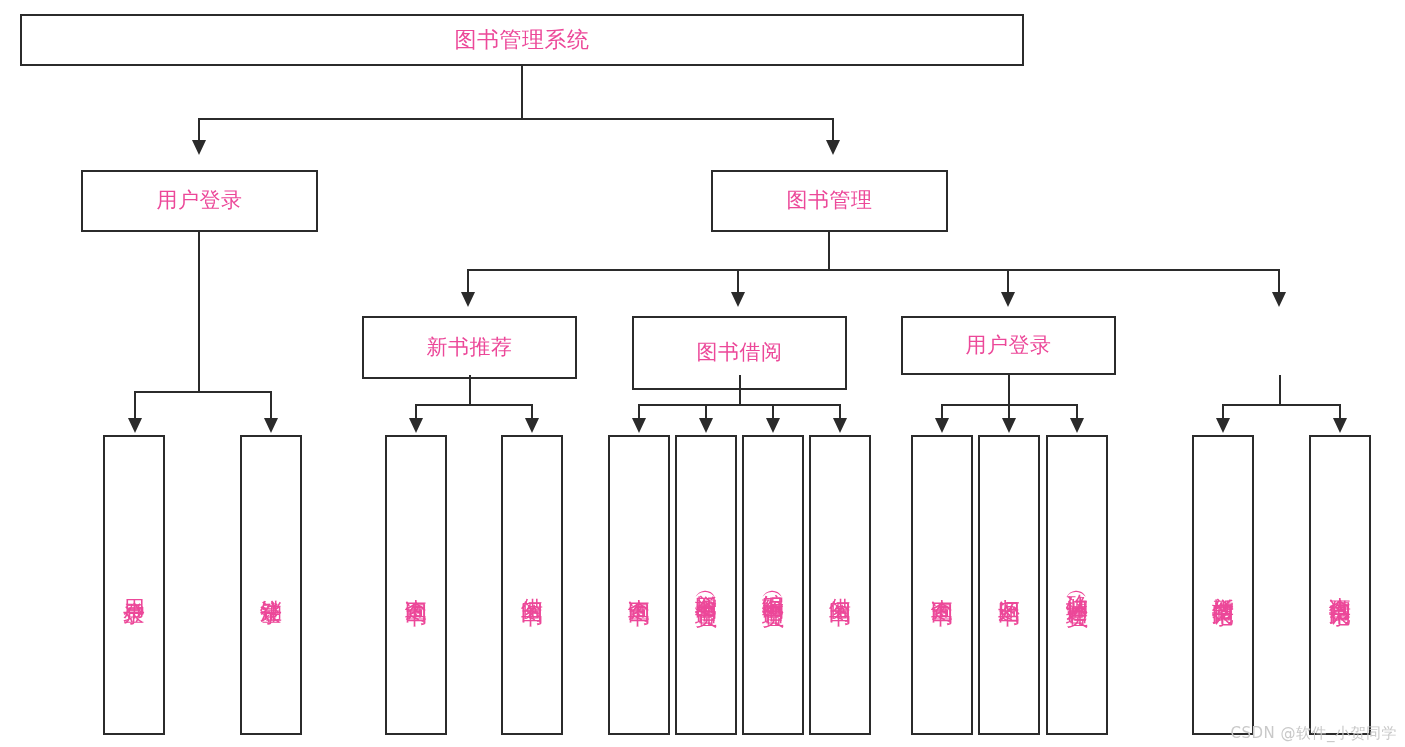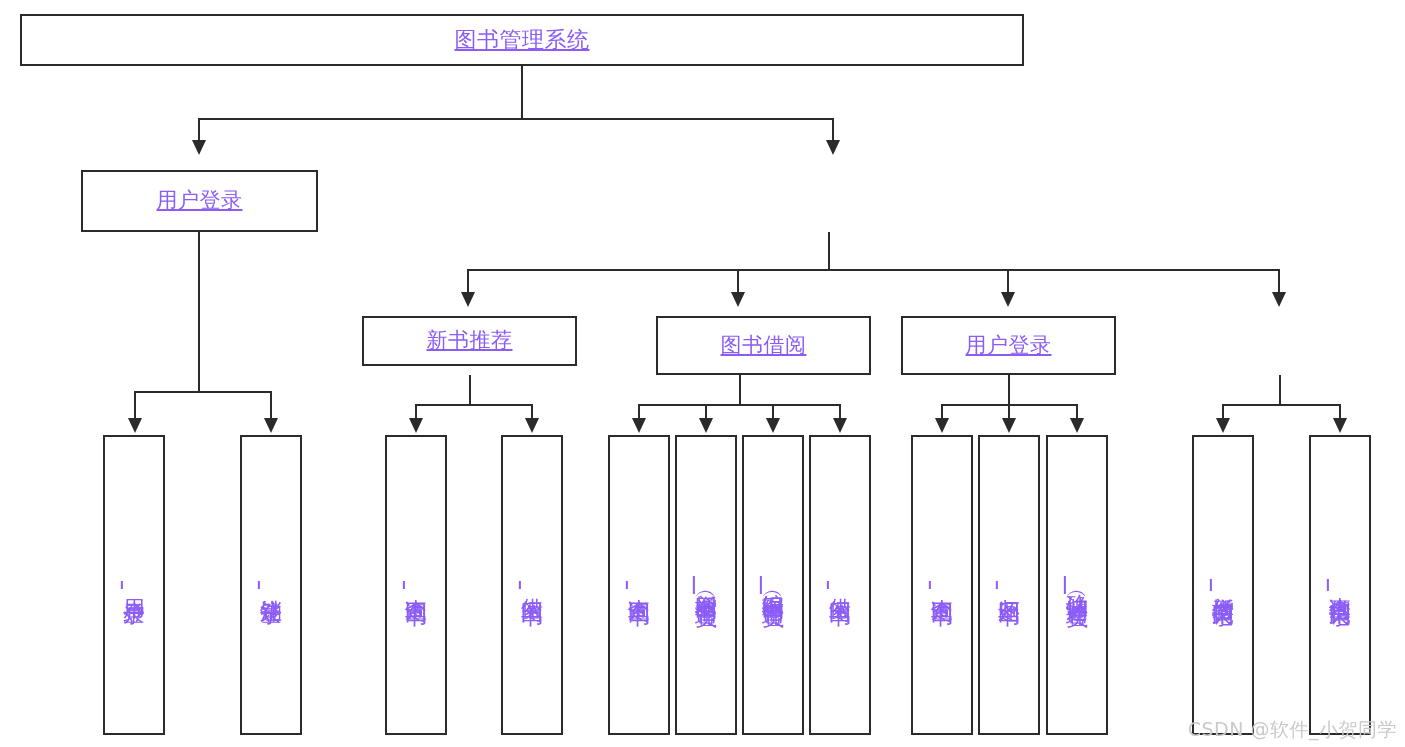--- a/index.html
+++ b/index.html
@@ -17,22 +17,21 @@
 
   
   .node{
     position:absolute;
     box-sizing:border-box;
     background:#ffffff;
     border:2px solid #2b2b2b;
     display:flex;
     align-items:center;
     justify-content:center;
-    color:#8b5cf6;
-    text-decoration:underline;
+    color:#ec4899;
   }
   .node .label{
     display:block;
     text-align:center;
     line-height:1.22;
     letter-spacing:0.5px;
   }
   
   .node.h .label{
     font-size:21px;
@@ -72,21 +71,21 @@
     border-left:7px solid transparent;
     border-right:7px solid transparent;
     border-top:15px solid #2b2b2b;
   }
 
   
   #watermark{
     position:absolute;
     right:8px;
     bottom:4px;
-    font-size:19px;
+    font-size:15px;
     color:#c9c9c9;
     white-space:nowrap;
     letter-spacing:0.5px;
     pointer-events:none;
   }
 </style>
 </head>
 <body>
 
 <div id="canvas">
@@ -99,44 +98,47 @@
   <div class="lineH" style="left:198px;top:118px;width:636px;"></div>
   <div class="lineV" style="left:198px;top:118px;height:24px;"></div>
   <div class="lineV" style="left:832px;top:118px;height:24px;"></div>
   <div class="arrow" style="left:192px;top:140px;"></div>
   <div class="arrow" style="left:826px;top:140px;"></div>
 
   <div class="node h" style="left:81px;top:170px;width:237px;height:62px;">
     <span class="label">用户登录</span>
   </div>
 
+  <div class="node h" style="left:711px;top:170px;width:237px;height:62px;">
+    <span class="label">图书管理</span>
+  </div>
 
   <div class="lineV" style="left:198px;top:232px;height:159px;"></div>
   <div class="lineH" style="left:134px;top:391px;width:138px;"></div>
   <div class="lineV" style="left:134px;top:391px;height:29px;"></div>
   <div class="lineV" style="left:270px;top:391px;height:29px;"></div>
   <div class="arrow" style="left:128px;top:418px;"></div>
   <div class="arrow" style="left:264px;top:418px;"></div>
 
   <div class="lineV" style="left:828px;top:232px;height:37px;"></div>
   <div class="lineH" style="left:467px;top:269px;width:811px;"></div>
   <div class="lineV" style="left:467px;top:269px;height:25px;"></div>
   <div class="lineV" style="left:737px;top:269px;height:25px;"></div>
   <div class="lineV" style="left:1007px;top:269px;height:25px;"></div>
   <div class="lineV" style="left:1278px;top:269px;height:25px;"></div>
   <div class="arrow" style="left:461px;top:292px;"></div>
   <div class="arrow" style="left:731px;top:292px;"></div>
   <div class="arrow" style="left:1001px;top:292px;"></div>
   <div class="arrow" style="left:1272px;top:292px;"></div>
 
-  <div class="node h" style="left:362px;top:316px;width:215px;height:50px;">
+  <div class="node h" style="left:362px;top:316px;width:215px;height:63px;">
     <span class="label">新书推荐</span>
   </div>
 
-  <div class="node h" style="left:656px;top:316px;width:215px;height:59px;">
+  <div class="node h" style="left:632px;top:316px;width:215px;height:74px;">
     <span class="label">图书借阅</span>
   </div>
 
   <div class="node h" style="left:901px;top:316px;width:215px;height:59px;">
     <span class="label">用户登录</span>
   </div>
 
 
   <div class="lineV" style="left:469px;top:375px;height:29px;"></div>
   <div class="lineH" style="left:415px;top:404px;width:118px;"></div>

